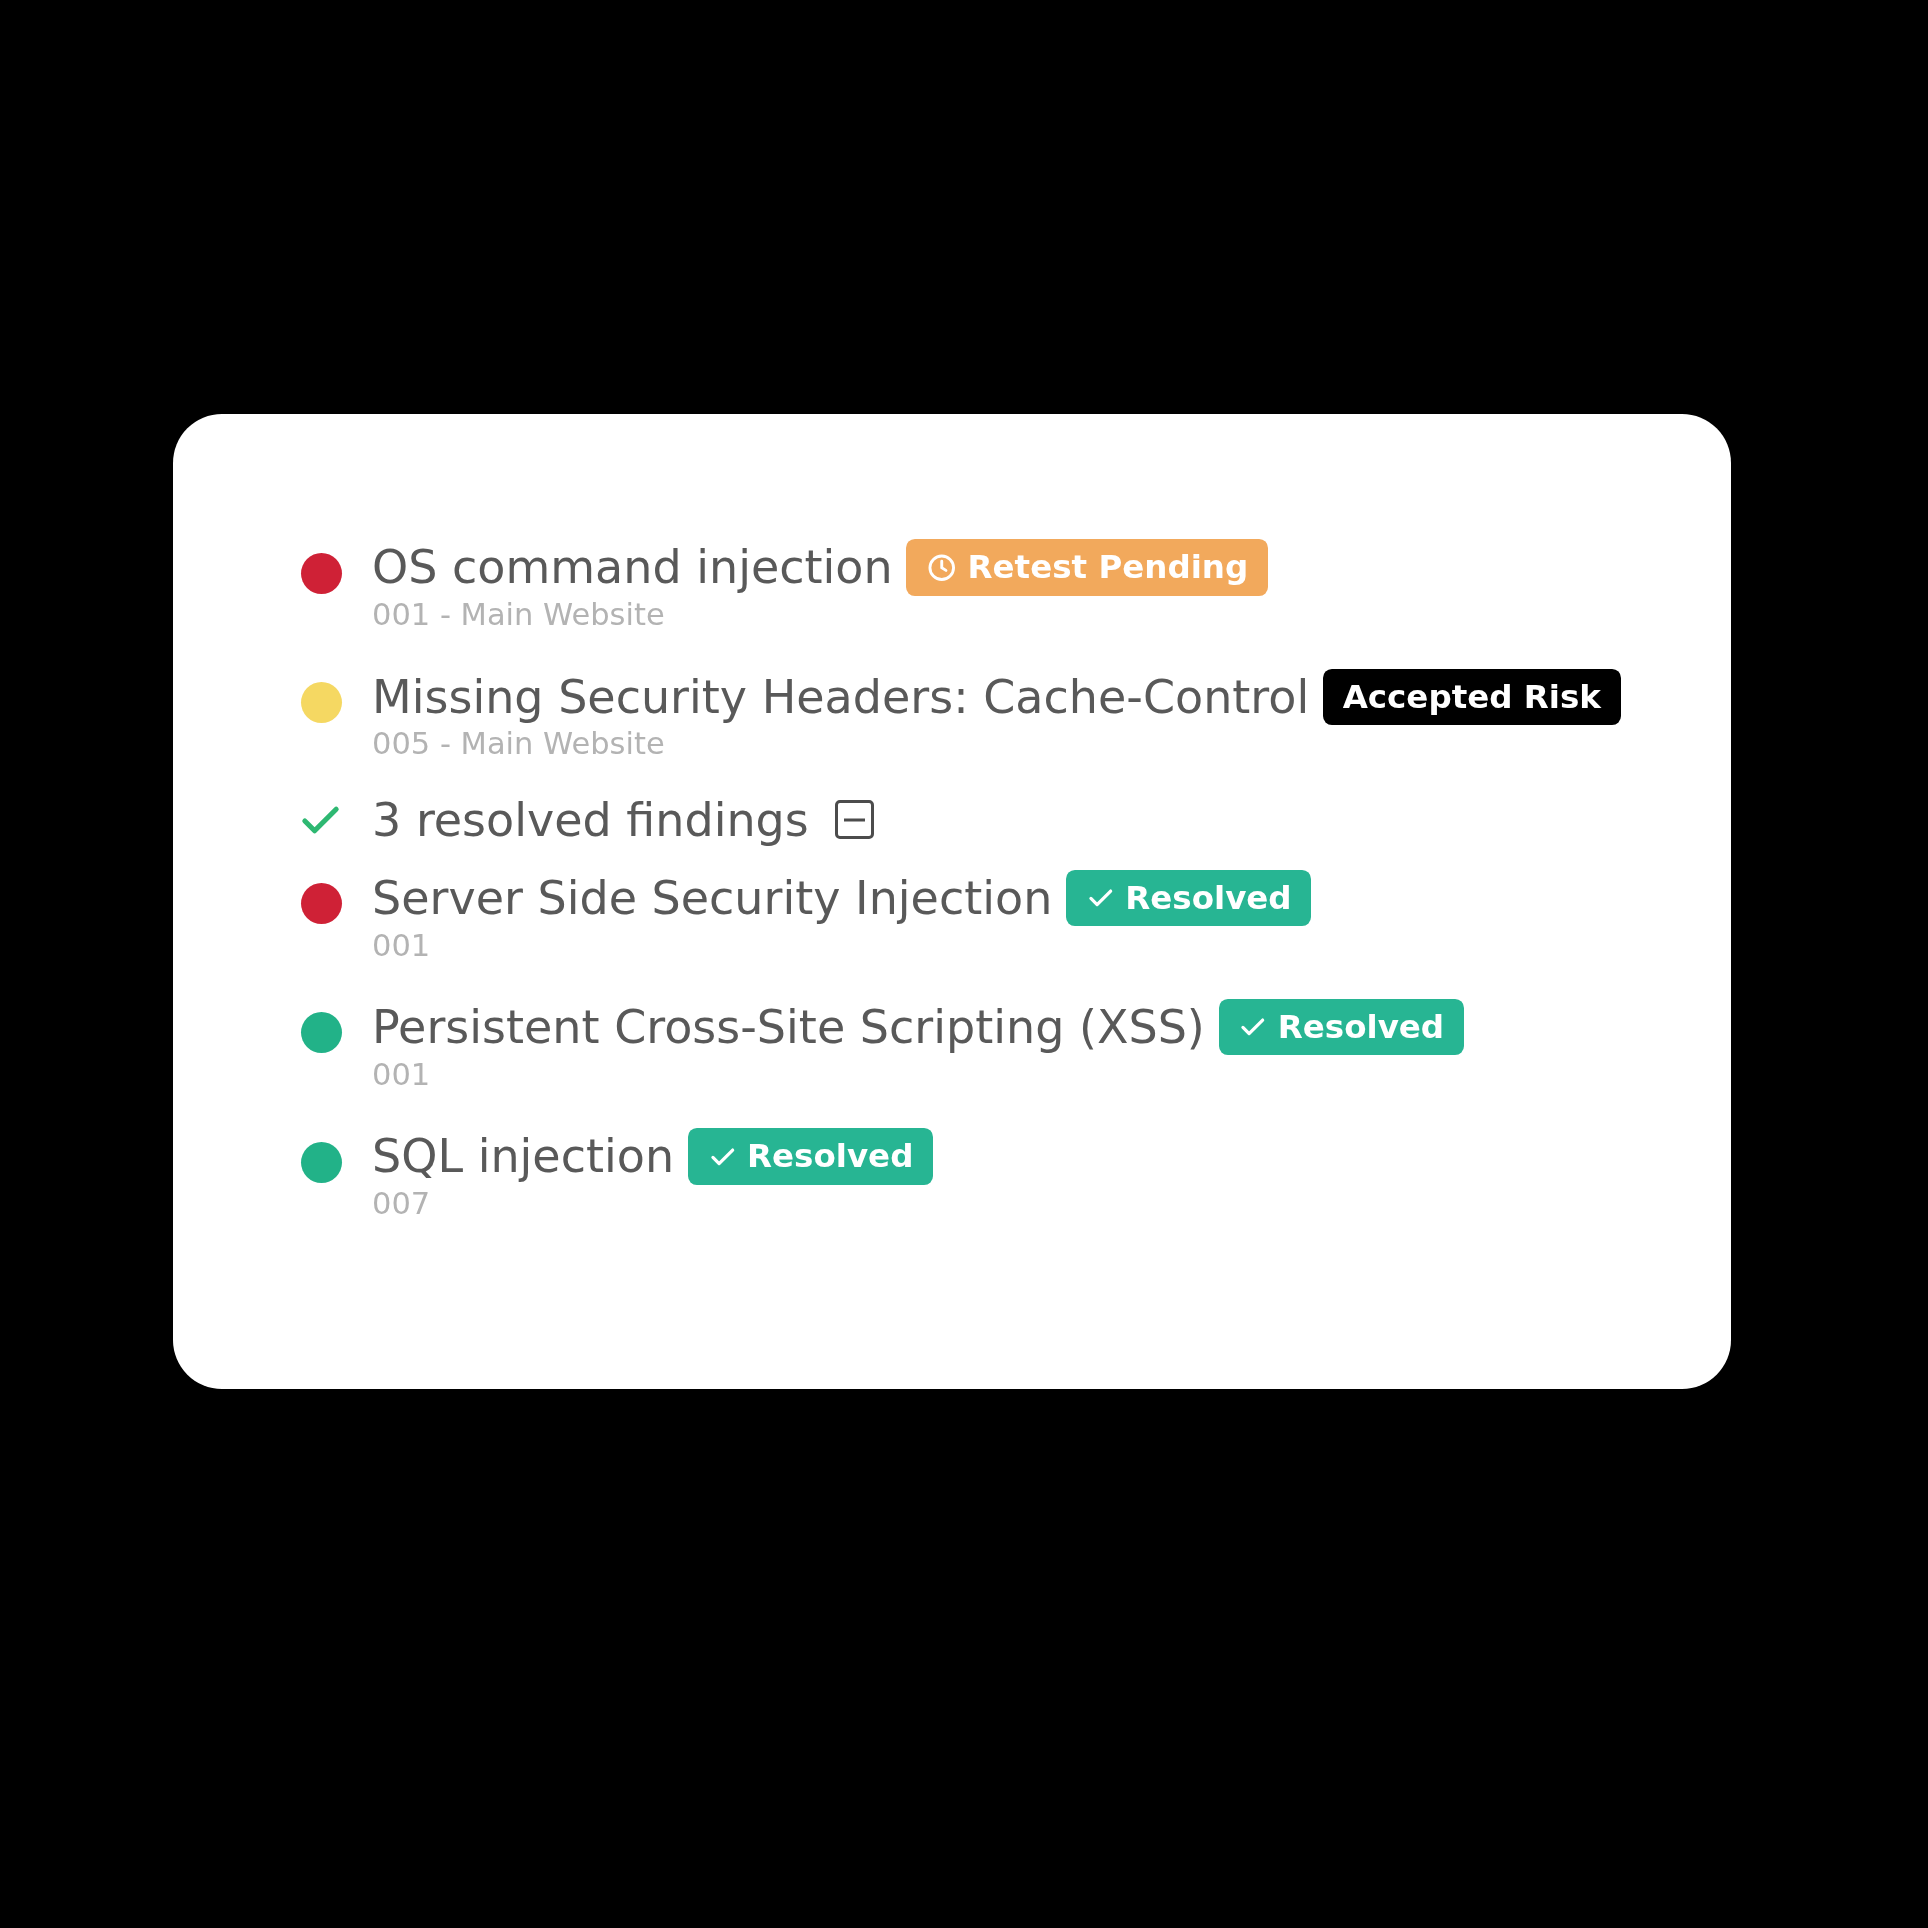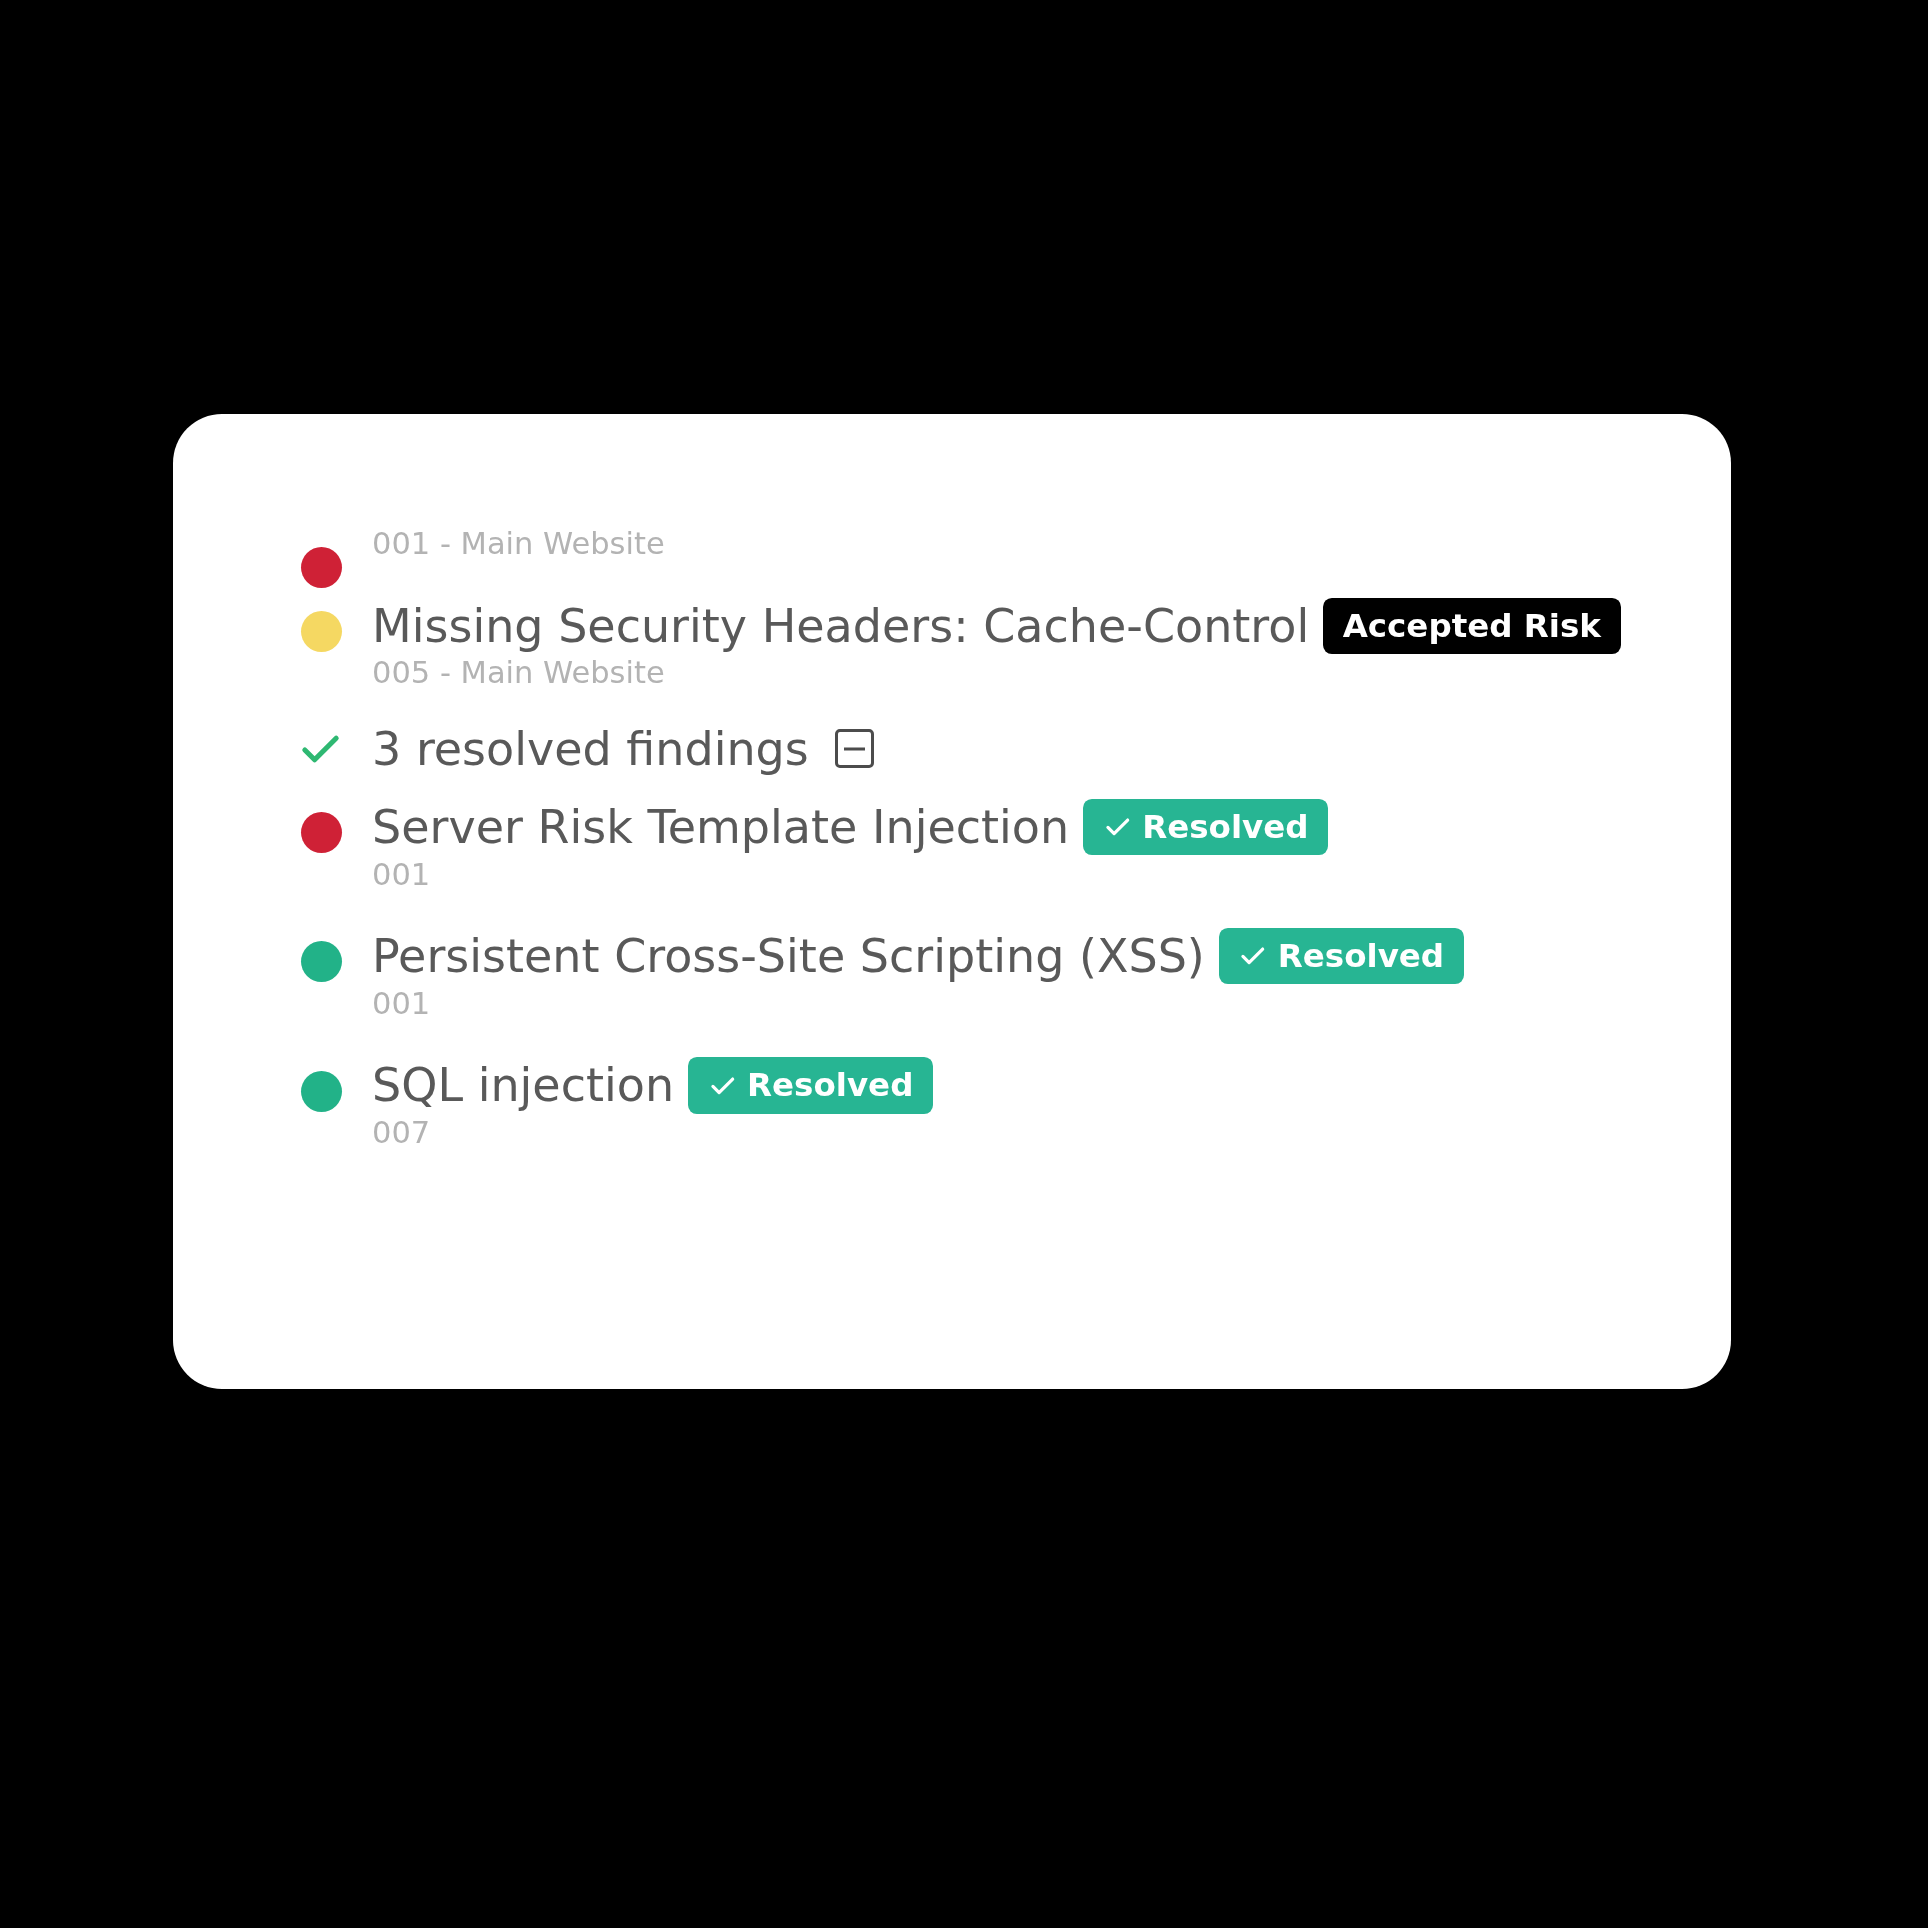--- a/index.html
+++ b/index.html
@@ -132,20 +132,32 @@
   }
 </style>
 </head>
 <body>
 
 <div id="findings-card">
   <div class="findings-list">
 
     <div class="finding-row spaced">
       <span class="severity-dot" style="background:#cf2136"></span>
+      <div class="title-line">
+        <span class="finding-title">OS command injection</span>
+        <span class="badge" style="background:#f2a95c">
+          <span>
+            <svg width="31.5" height="31.5" viewBox="0 0 24 24" fill="none" stroke="#ffffff" stroke-width="2.2" stroke-linecap="round">
+              <circle cx="12" cy="12" r="9"></circle>
+              <path d="M12 7v5l3.2 2"></path>
+            </svg>
+          </span>
+          <span>Retest Pending</span>
+        </span>
+      </div>
       <div class="finding-sub">001 - Main Website</div>
     </div>
 
     <div class="finding-row spaced">
       <span class="severity-dot" style="background:#f5d862"></span>
       <div class="title-line">
         <span class="finding-title">Missing Security Headers: Cache-Control</span>
         <span class="badge" style="background:#000000">
           <span>Accepted Risk</span>
         </span>
@@ -159,21 +171,21 @@
           <path d="M4 12.5l5 5L20 6.5"></path>
         </svg>
       </span>
       <span class="group-label">3 resolved findings</span>
       <span class="collapse-box"></span>
     </div>
 
     <div class="finding-row spaced">
       <span class="severity-dot" style="background:#cf2136"></span>
       <div class="title-line">
-        <span class="finding-title">Server Risk Template Injection</span>
+        <span class="finding-title">Server Side Security Injection</span>
         <span class="badge" style="background:#27b593">
           <span>
             <svg width="29.6" height="29.6" viewBox="0 0 24 24" fill="none" stroke="#ffffff" stroke-width="2.6" stroke-linecap="round" stroke-linejoin="round">
               <path d="M4 12.5l5 5L20 6.5"></path>
             </svg>
           </span>
           <span>Resolved</span>
         </span>
       </div>
       <div class="finding-sub">001</div>

